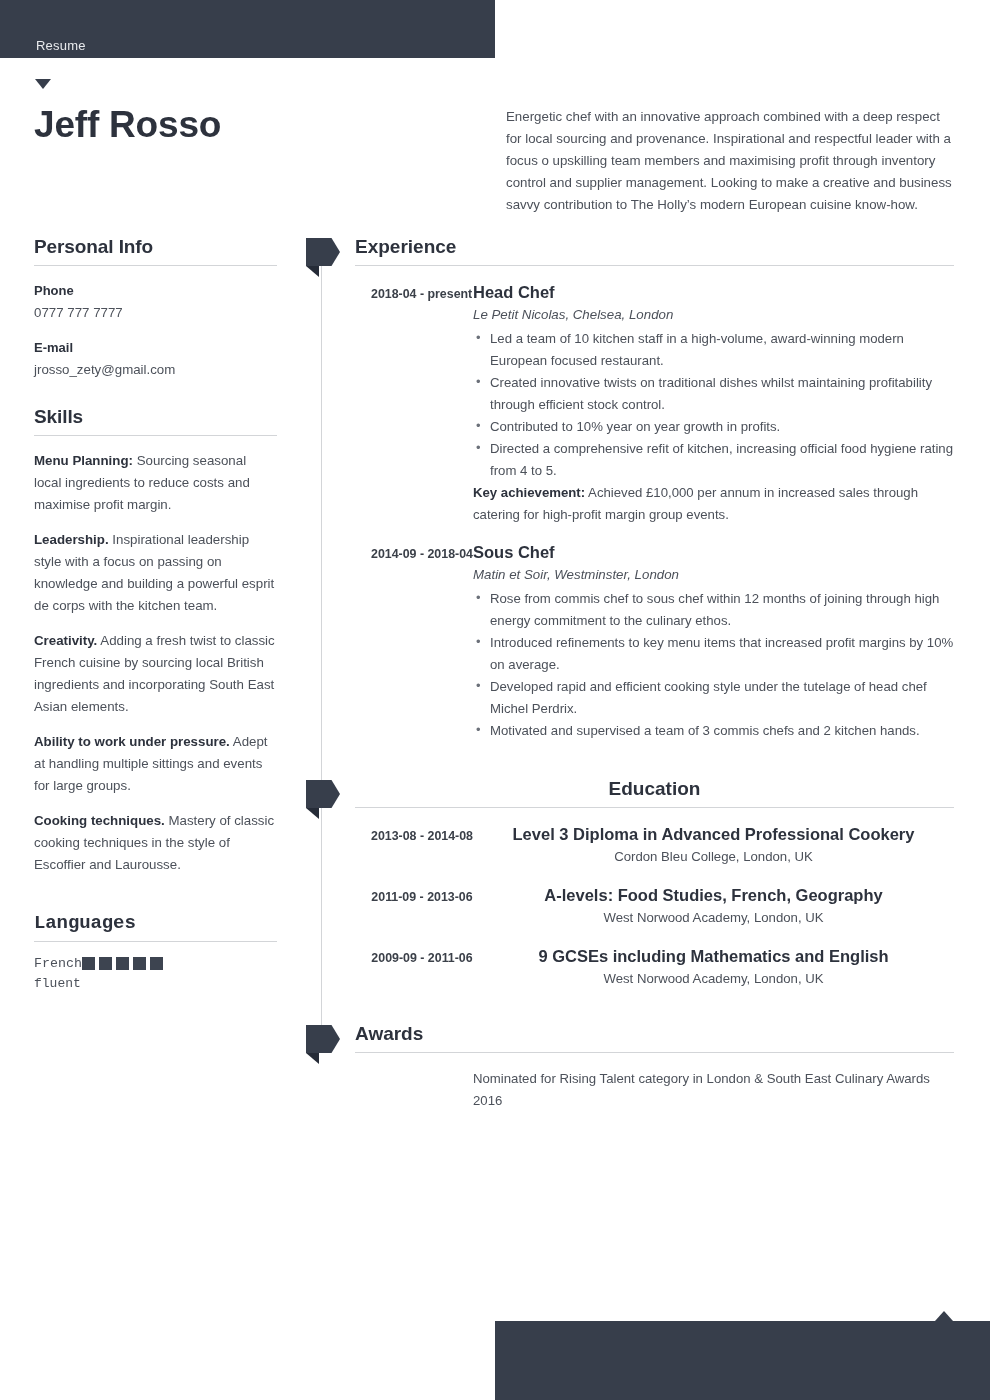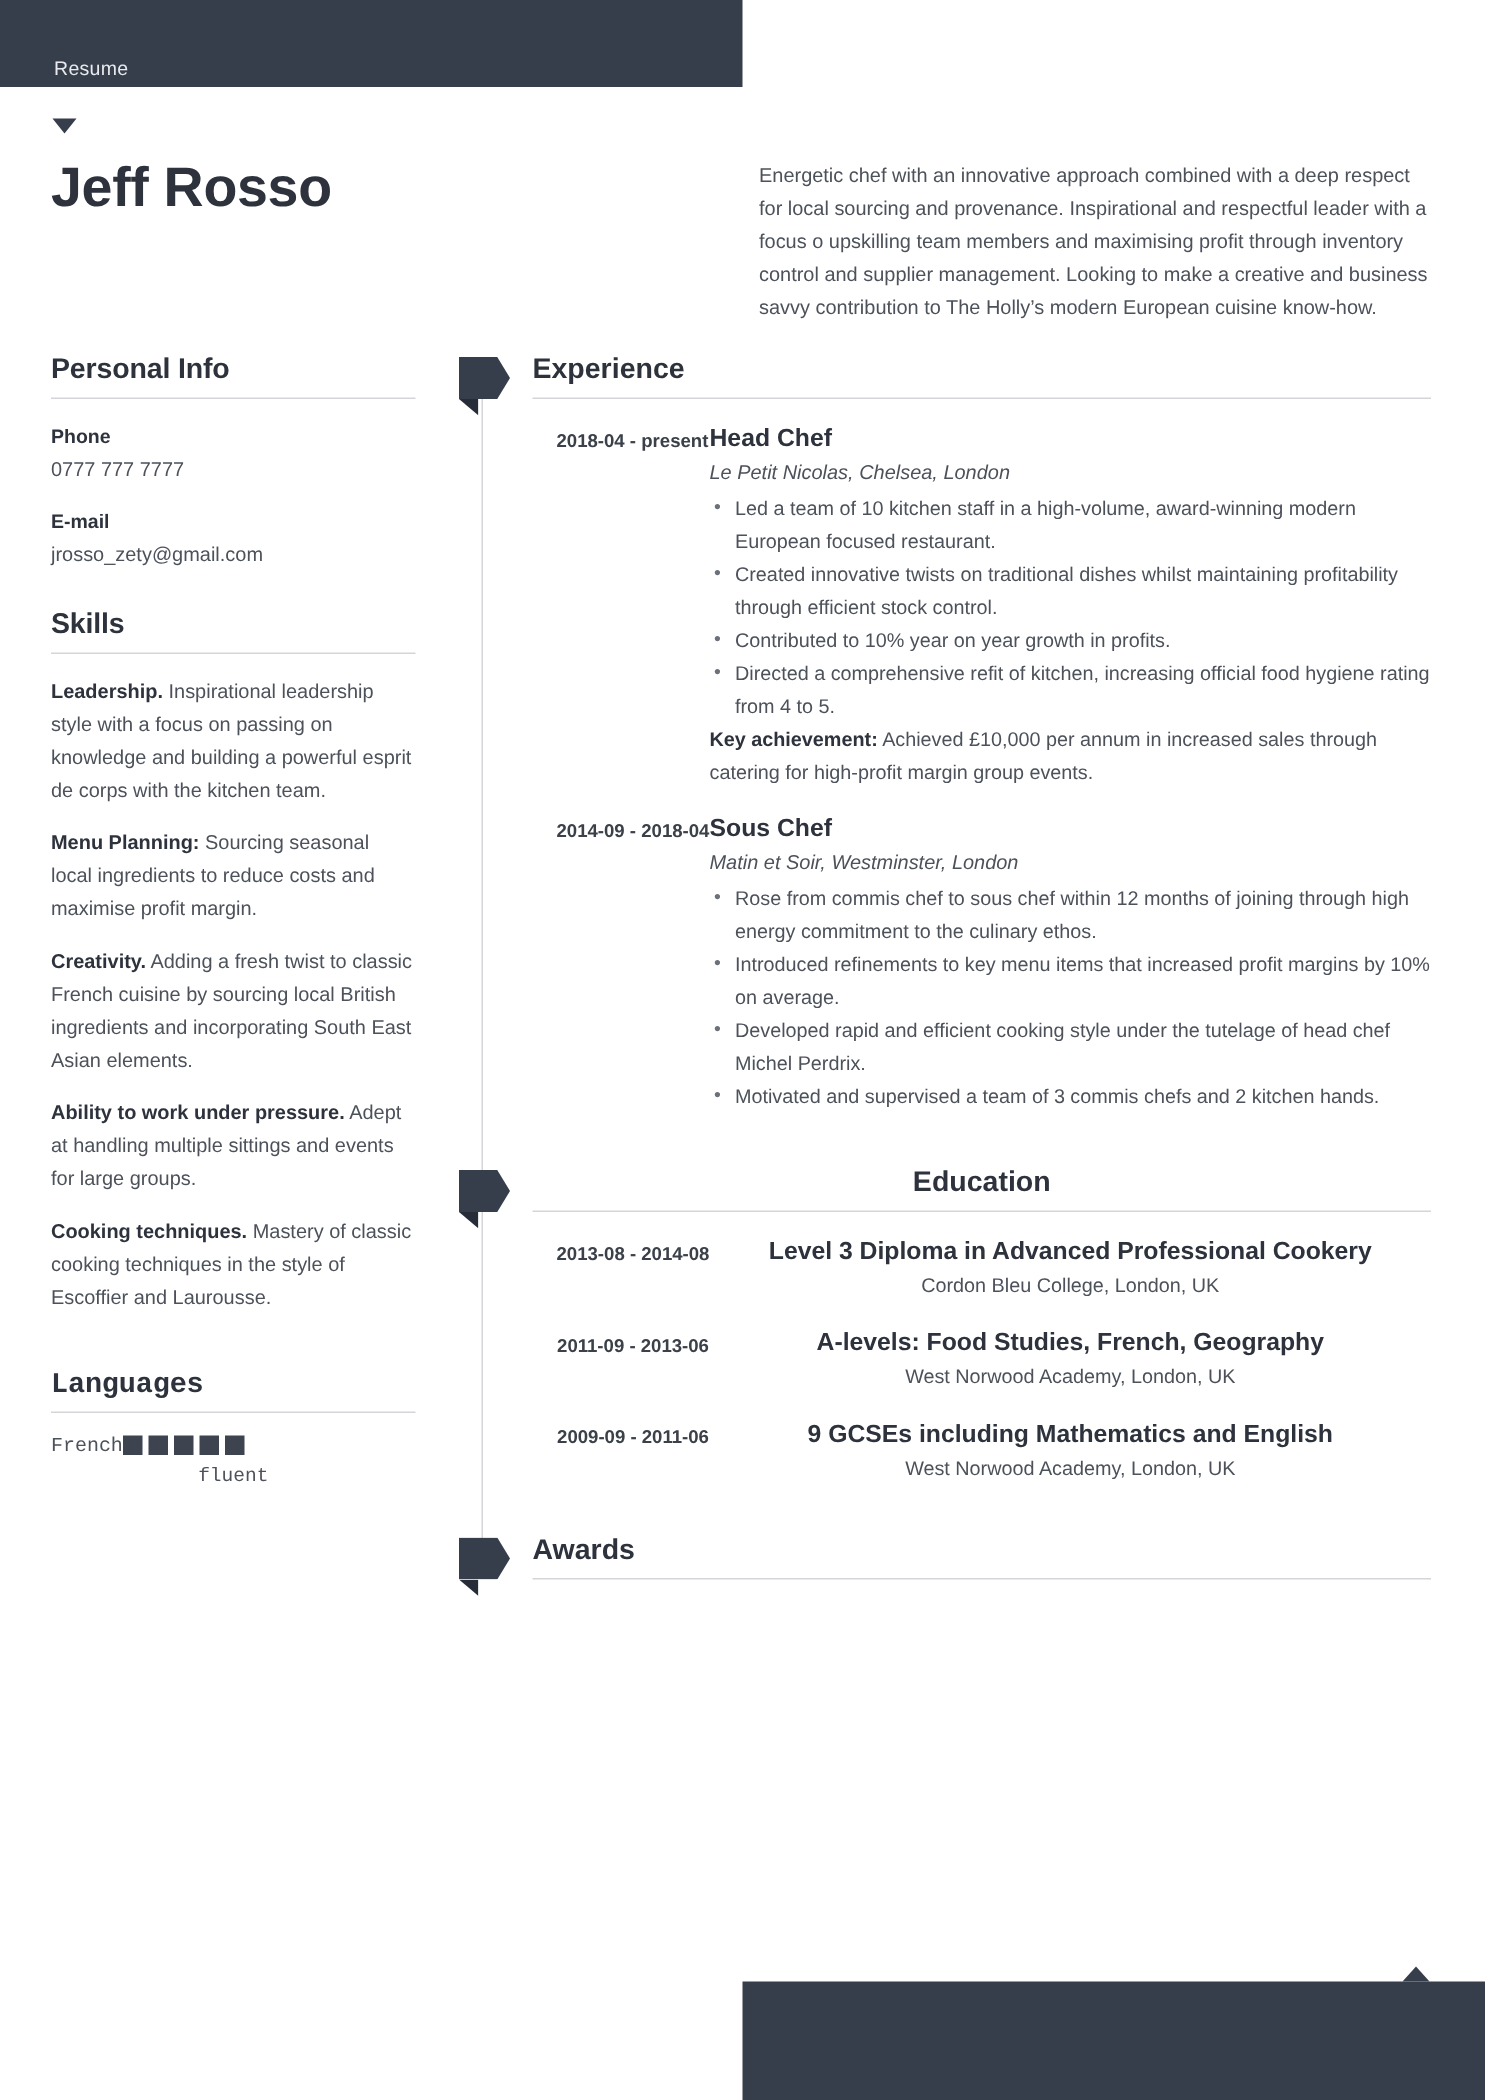--- a/index.html
+++ b/index.html
@@ -57,21 +57,21 @@
   .skill { font-size: 13.3px; line-height: 22px; color: #4c515a; margin-bottom: 13px; }
   .skill b { color: #2d323d; font-weight: bold; }
   .sp-top-1 { margin-top: 25px; }
   .sp-top-2 { margin-top: 36px; font-family: Liberation Mono, monospace; }
 
   
   .lang-row { display:flex; align-items:center; justify-content:flex-start; }
   .lang-name { font-size: 13.3px; color: #4c515a; }
   .dots { display:flex; gap: 4px; }
   .dot { width: 13px; height: 13px; background: #3d4450; }
-  .lang-level { text-align: center; font-size: 13px; color: #4c515a; margin-top: 5px; }
+  .lang-level { text-align: left; font-size: 13px; color: #4c515a; margin-top: 5px; }
 
   
   .rightcol { position: absolute; left: 321px; top: 236px; width: 633px; }
   .tl-line {
     position: absolute; left: 321px; top: 262px;
     width: 1px; height: 775px; background: #d3d5d8;
   }
   .rsec { position: relative; }
   .flag {
     position: absolute; left: -15px; top: 2px;
@@ -157,22 +157,22 @@
       </div>
       <div class="blk">
         <div class="lbl">E-mail</div>
         <div class="val">jrosso_zety@gmail.com</div>
       </div>
     </div>
 
     <div class="sp-top-1">
       <div class="sec-h">Skills</div>
       <div class="sec-rule"></div>
+      <div class="skill"><b>Menu Planning:</b><span> Sourcing seasonal local ingredients to reduce costs and maximise profit margin.</span></div>
       <div class="skill"><b>Leadership.</b><span> Inspirational leadership style with a focus on passing on knowledge and building a powerful esprit de corps with the kitchen team.</span></div>
-      <div class="skill"><b>Menu Planning:</b><span> Sourcing seasonal local ingredients to reduce costs and maximise profit margin.</span></div>
       <div class="skill"><b>Creativity.</b><span> Adding a fresh twist to classic French cuisine by sourcing local British ingredients and incorporating South East Asian elements.</span></div>
       <div class="skill"><b>Ability to work under pressure.</b><span> Adept at handling multiple sittings and events for large groups.</span></div>
       <div class="skill"><b>Cooking techniques.</b><span> Mastery of classic cooking techniques in the style of Escoffier and Laurousse.</span></div>
     </div>
 
     <div class="sp-top-2">
       <div class="sec-h">Languages</div>
       <div class="sec-rule"></div>
       <div class="lang-row">
         <div class="lang-name">French</div>
@@ -257,20 +257,26 @@
         </div>
       </div>
     </div>
 
     <div class="rsec gap-sec-2">
       <div class="flag"></div>
       <div class="flag-fold"></div>
       <div class="rsec-h">Awards</div>
       <div class="rsec-rule"></div>
 
+      <div class="entry">
+        <div class="entry-date"></div>
+        <div class="entry-body">
+          <div class="award-line">Nominated for Rising Talent category in London &amp; South East Culinary Awards 2016</div>
+        </div>
+      </div>
     </div>
 
   </div>
 
   <div class="footer-notch"></div>
   <div class="footer"></div>
 
 </div>
 
 </body></html>

